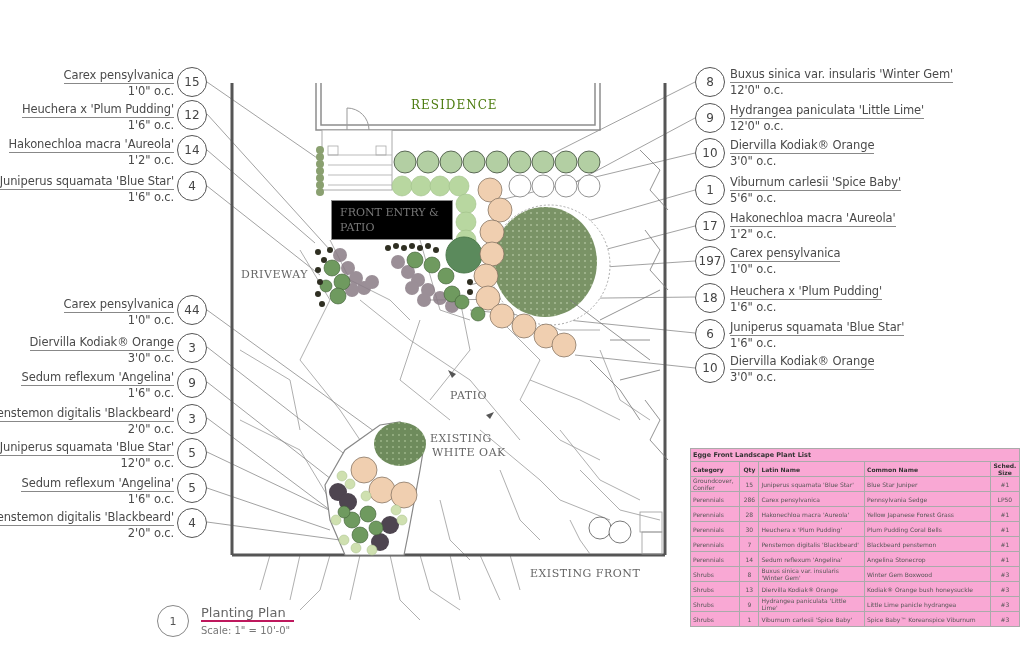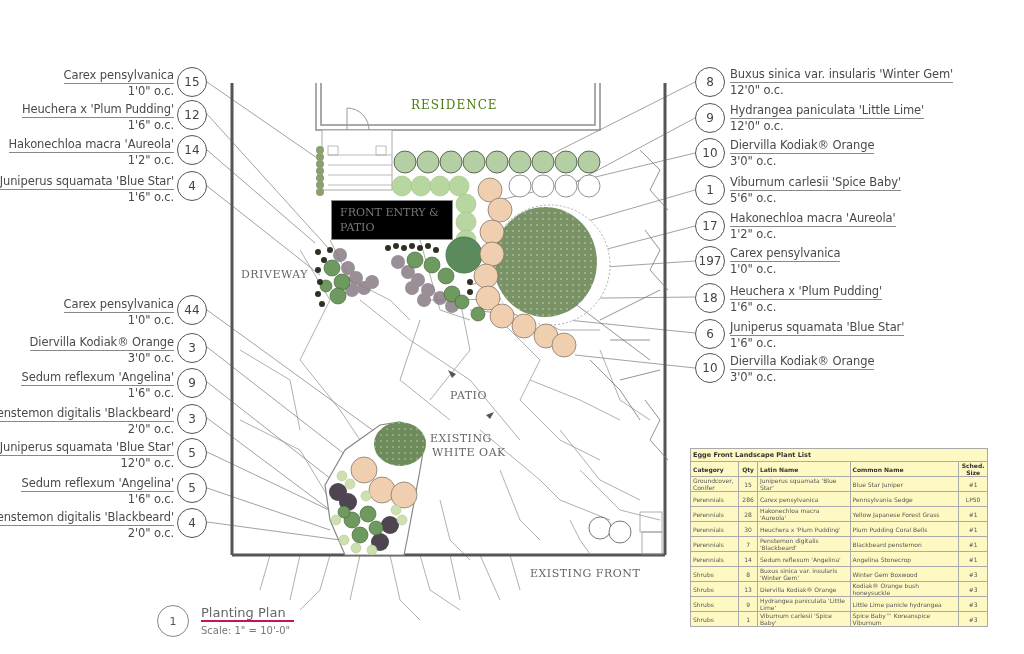--- a/index.html
+++ b/index.html
@@ -10,21 +10,21 @@
   .callout .spacing{display:block;white-space:nowrap;}
   .callout.left{text-align:right;}
   .callout.left .name{border-bottom:1px solid #888;padding-bottom:1px;}
   .callout.right{text-align:left;}
   .callout.right .name{border-bottom:1px solid #888;padding-bottom:1px;}
   .tag{position:absolute;width:30px;height:30px;border:1.3px solid #555;border-radius:50%;background:#fff;
        display:flex;align-items:center;justify-content:center;font-size:12px;color:#444;box-sizing:border-box;}
   .plan-label{position:absolute;font-family:"DejaVu Serif",serif;color:#666;font-size:11px;letter-spacing:0.5px;white-space:nowrap;}
   .residence-label{font-size:12px;color:#4d7c0f;letter-spacing:1px;}
   .entry-box{position:absolute;border:1.3px solid #8a8a8a;background:#000000;font-family:"DejaVu Serif",serif;color:#777;font-size:11px;line-height:15px;padding:4px 8px;box-sizing:border-box;}
-  .plant-table{position:absolute;left:690px;top:448px;width:298px;border-collapse:collapse;font-size:6px;color:#555;background:#fef9c3;}
+  .plant-table{position:absolute;left:690px;top:448px;width:330px;border-collapse:collapse;font-size:6px;color:#555;background:#f9a8d4;}
   .plant-table td,.plant-table th{border:1px solid #aaa;padding:0 2px;height:14px;vertical-align:middle;}
   .plant-table th{font-weight:bold;text-align:left;color:#333;}
   .plant-table .title-row th{font-size:6.5px;height:12px;}
   .plant-table .hdr th{font-size:6px;}
   .plant-table td.qty,.plant-table th.qty{text-align:center;}
   .plant-table td.size,.plant-table th.size{text-align:center;}
   .title-block{position:absolute;left:157px;top:605px;}
   .title-block .num{position:absolute;left:0;top:0;width:32px;height:32px;border:1px solid #888;border-radius:50%;display:flex;align-items:center;justify-content:center;font-size:11px;color:#555;box-sizing:border-box;}
   .title-block .ttl{position:absolute;left:44px;top:0px;font-size:13px;color:#666;white-space:nowrap;border-bottom:2px solid #be185d;padding-right:8px;}
   .title-block .scale{position:absolute;left:44px;top:20px;font-size:10px;color:#777;white-space:nowrap;}

